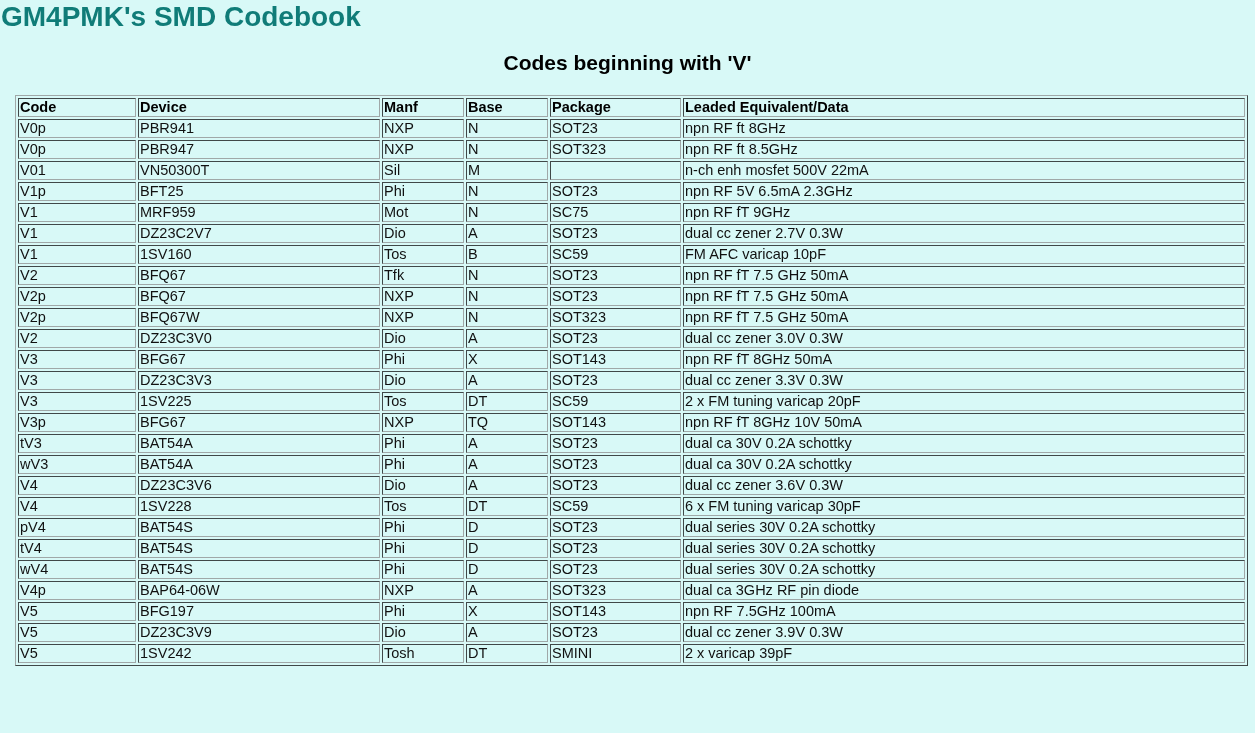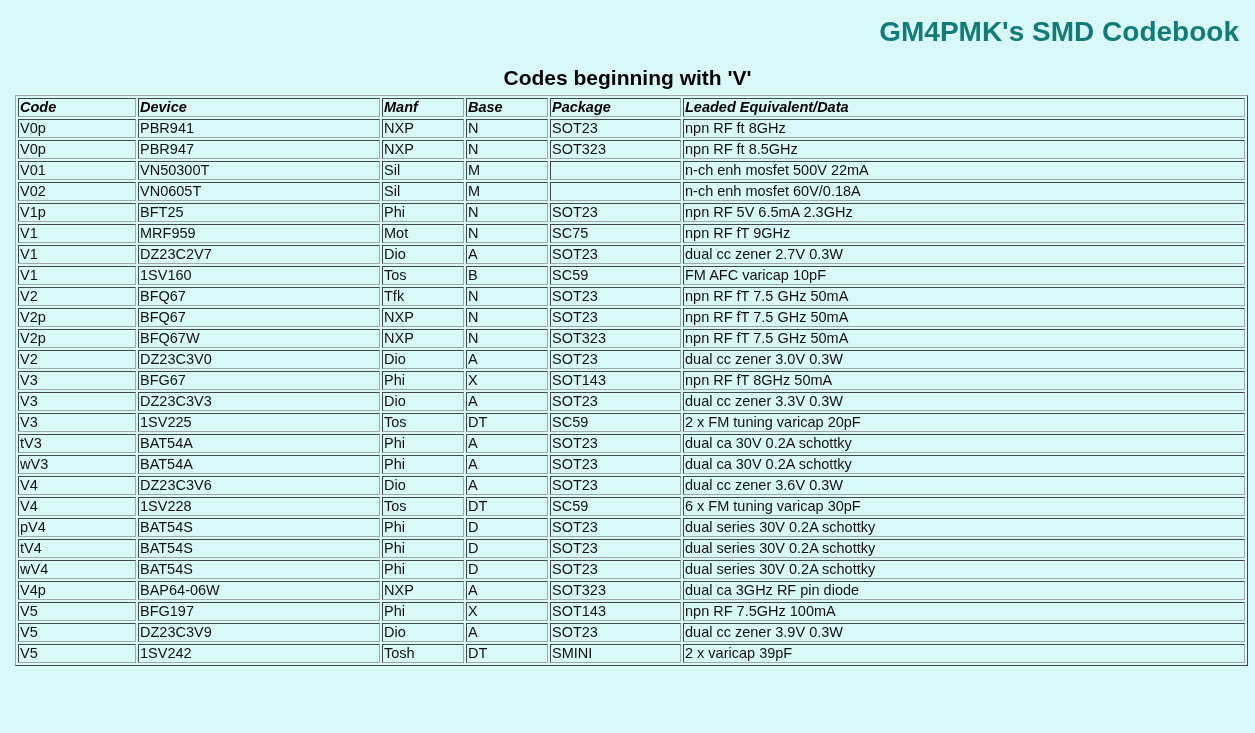--- a/index.html
+++ b/index.html
@@ -5,25 +5,25 @@
   html, body {
     margin: 0;
     padding: 0;
     background: #d8f9f7;
     width: 1255px;
     height: 733px;
     overflow: hidden;
     font-family: "Liberation Sans", sans-serif;
   }
   .page-title {
-    text-align: right;
+    text-align: left;
     color: #107c78;
     font-size: 28px;
     font-weight: bold;
-    margin: 16px;
+    margin: 1px;
     padding-top: 0px;
     line-height: 32px;
   }
   .sub-title {
     text-align: center;
     color: #000;
     font-size: 21px;
     font-weight: bold;
     margin: 0;
     margin-top: 17px;
@@ -48,21 +48,20 @@
     color: #000;
     text-align: left;
     height: 17px;
     line-height: 17px;
     white-space: nowrap;
     overflow: hidden;
     font-family: "Liberation Sans", sans-serif;
   }
   .code-table th {
     font-weight: bold;
-    font-style: italic;
   }
   .code-table td {
     font-weight: normal;
     color: #111;
   }
 </style>
 </head>
 <body>
 
 <h1 class="page-title">GM4PMK's SMD Codebook</h1>
@@ -106,28 +105,20 @@
       </tr>
       <tr>
         <td>V01</td>
         <td>VN50300T</td>
         <td>Sil</td>
         <td>M</td>
         <td></td>
         <td>n-ch enh mosfet 500V 22mA</td>
       </tr>
       <tr>
-        <td>V02</td>
-        <td>VN0605T</td>
-        <td>Sil</td>
-        <td>M</td>
-        <td></td>
-        <td>n-ch enh mosfet 60V/0.18A</td>
-      </tr>
-      <tr>
         <td>V1p</td>
         <td>BFT25</td>
         <td>Phi</td>
         <td>N</td>
         <td>SOT23</td>
         <td>npn RF 5V 6.5mA 2.3GHz</td>
       </tr>
       <tr>
         <td>V1</td>
         <td>MRF959</td>
@@ -202,20 +193,28 @@
       </tr>
       <tr>
         <td>V3</td>
         <td>1SV225</td>
         <td>Tos</td>
         <td>DT</td>
         <td>SC59</td>
         <td>2 x FM tuning varicap 20pF</td>
       </tr>
       <tr>
+        <td>V3p</td>
+        <td>BFG67</td>
+        <td>NXP</td>
+        <td>TQ</td>
+        <td>SOT143</td>
+        <td>npn RF fT 8GHz 10V 50mA</td>
+      </tr>
+      <tr>
         <td>tV3</td>
         <td>BAT54A</td>
         <td>Phi</td>
         <td>A</td>
         <td>SOT23</td>
         <td>dual ca 30V 0.2A schottky</td>
       </tr>
       <tr>
         <td>wV3</td>
         <td>BAT54A</td>

